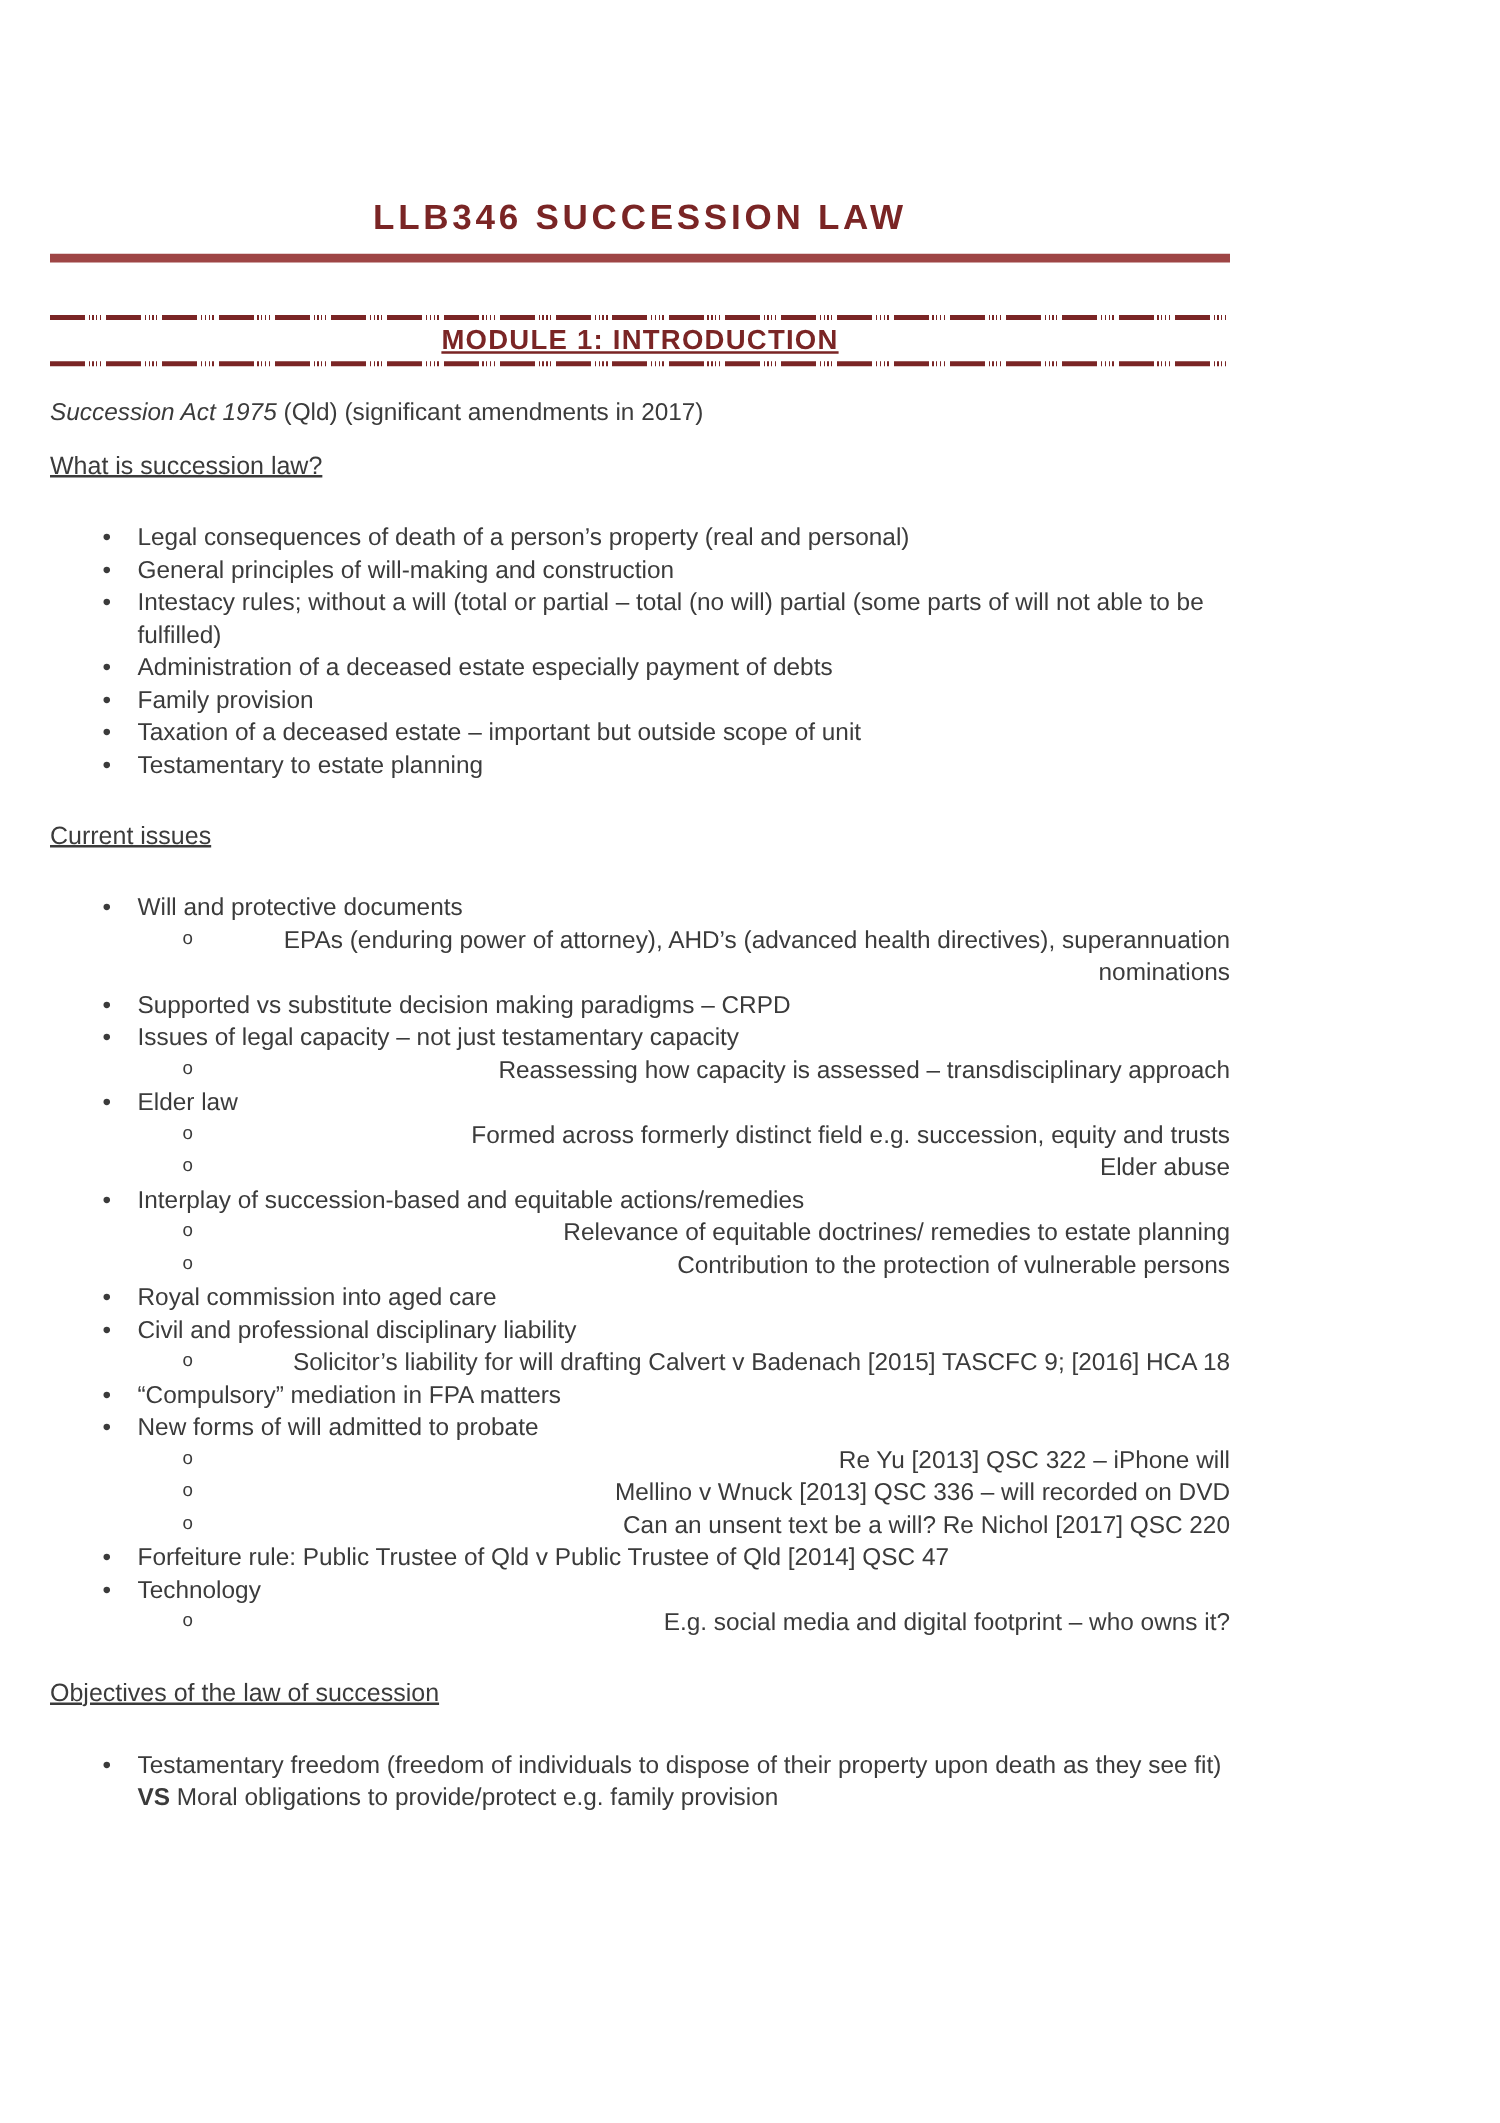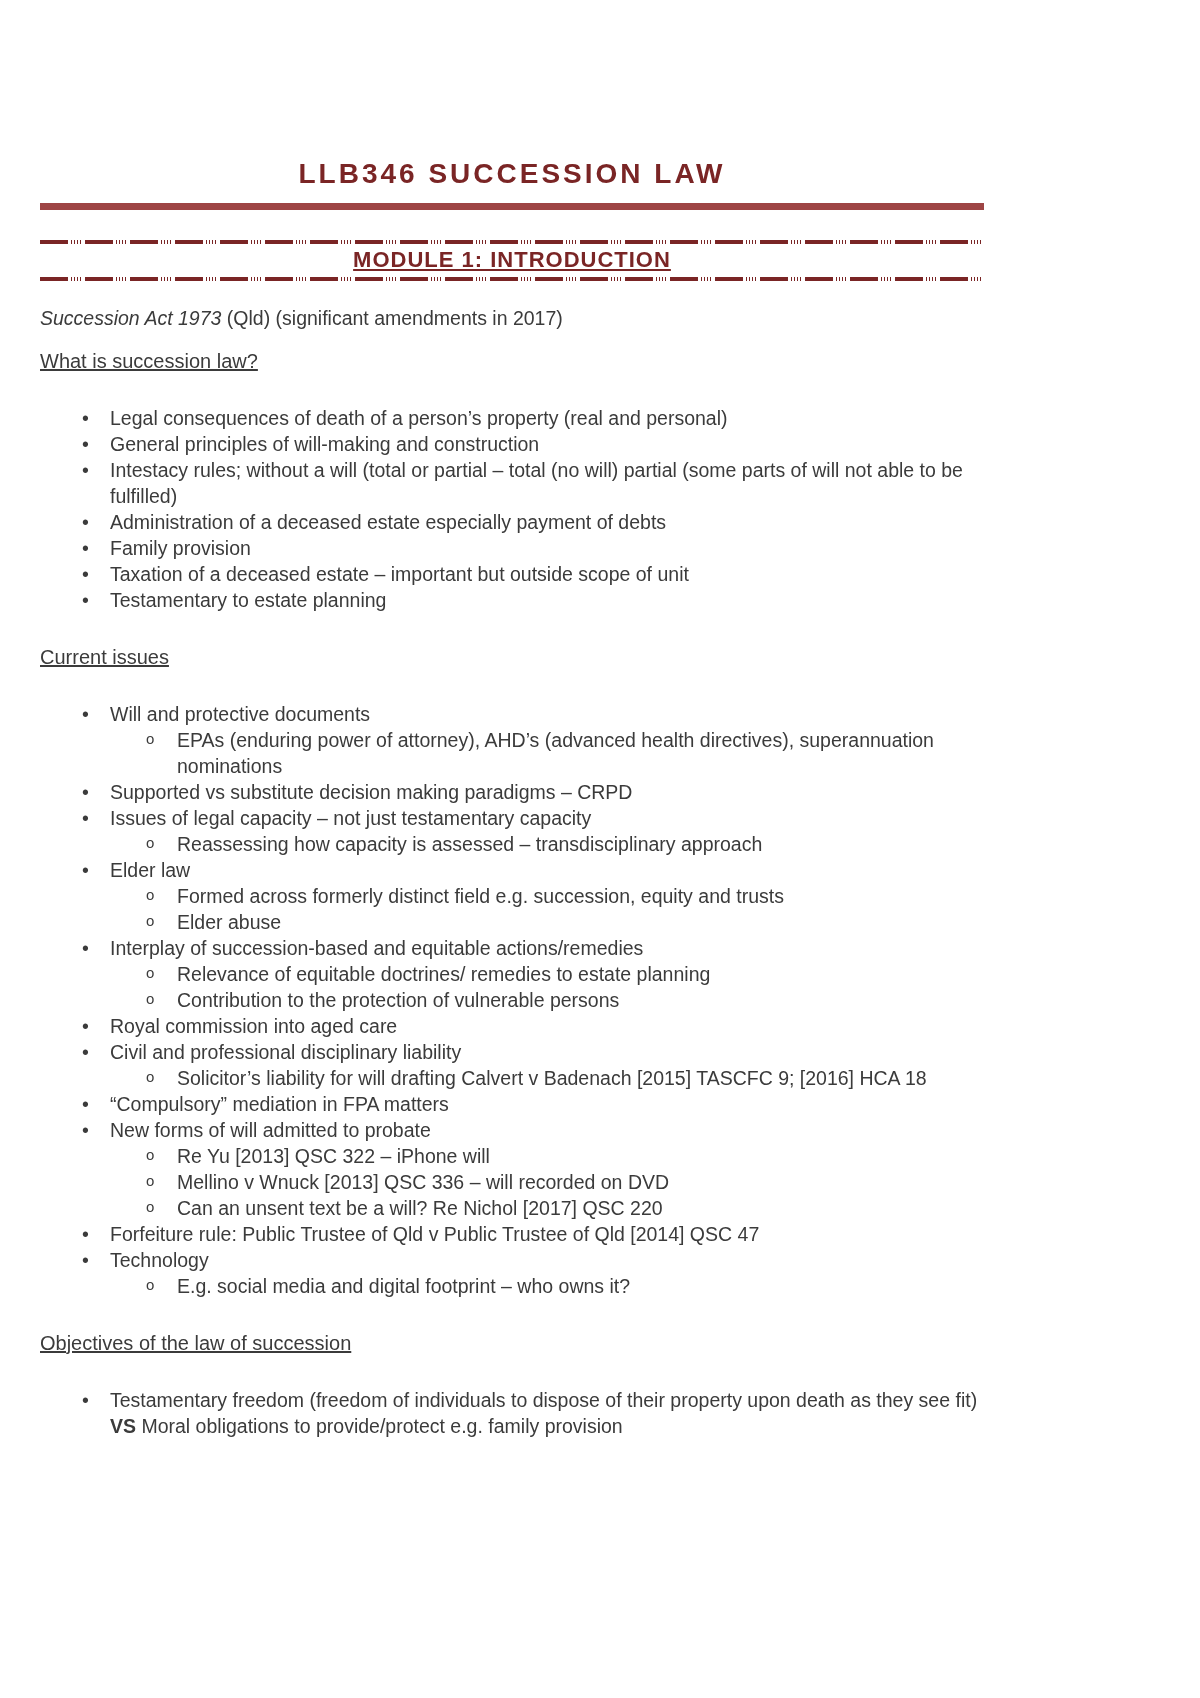--- a/index.html
+++ b/index.html
@@ -25,21 +25,21 @@
     font-size: 28px;
     font-weight: bold;
     letter-spacing: 3px;
     line-height: 32px;
   }
   .title-rule {
     height: 7px;
     background: #9e4545;
     margin-top: 13px;
   }
-  .module-banner { margin-top: 30px; }
+  .module-banner { margin-top: 42px; }
   .dash-line {
     height: 4px;
     background: repeating-linear-gradient(90deg,
       #7a2525 0 28px, transparent 28px 31px,
       #7a2525 31px 32px, transparent 32px 34px,
       #7a2525 34px 35px, transparent 35px 37px,
       #7a2525 37px 38px, transparent 38px 40px,
       #7a2525 40px 41px, transparent 41px 45px);
   }
   .module-heading {
@@ -67,21 +67,21 @@
   ul.l1 > li {
     position: relative;
     padding-left: 70px;
   }
   ul.l1 > li::before {
     content: "\2022";
     position: absolute;
     left: 42px;
     top: 0;
   }
-  ul.l2 { margin: 0; }
+  ul.l2 { margin: 0; text-align: right; }
   ul.l2 > li {
     position: relative;
     padding-left: 137px;
   }
   ul.l2 > li::before {
     content: "o";
     position: absolute;
     left: 106px;
     top: -1px;
     font-size: 15px;
@@ -98,21 +98,21 @@
 
     <div class="doc-title">LLB346 SUCCESSION LAW</div>
     <div class="title-rule"></div>
 
     <div class="module-banner">
       <div class="dash-line"></div>
       <div class="module-heading">MODULE 1: INTRODUCTION</div>
       <div class="dash-line"></div>
     </div>
 
-    <p class="intro"><span class="italic">Succession Act 1973</span><span> (Qld) (significant amendments in 2017)</span></p>
+    <p class="intro"><span class="italic">Succession Act 1975</span><span> (Qld) (significant amendments in 2017)</span></p>
 
     <h2 class="sec-heading">What is succession law?</h2>
 
     <ul class="l1">
       <li>Legal consequences of death of a person’s property (real and personal)</li>
       <li>General principles of will-making and construction</li>
       <li>Intestacy rules; without a will (total or partial – total (no will) partial (some parts of will not able to be fulfilled)</li>
       <li>Administration of a deceased estate especially payment of debts</li>
       <li>Family provision</li>
       <li>Taxation of a deceased estate – important but outside scope of unit</li>

